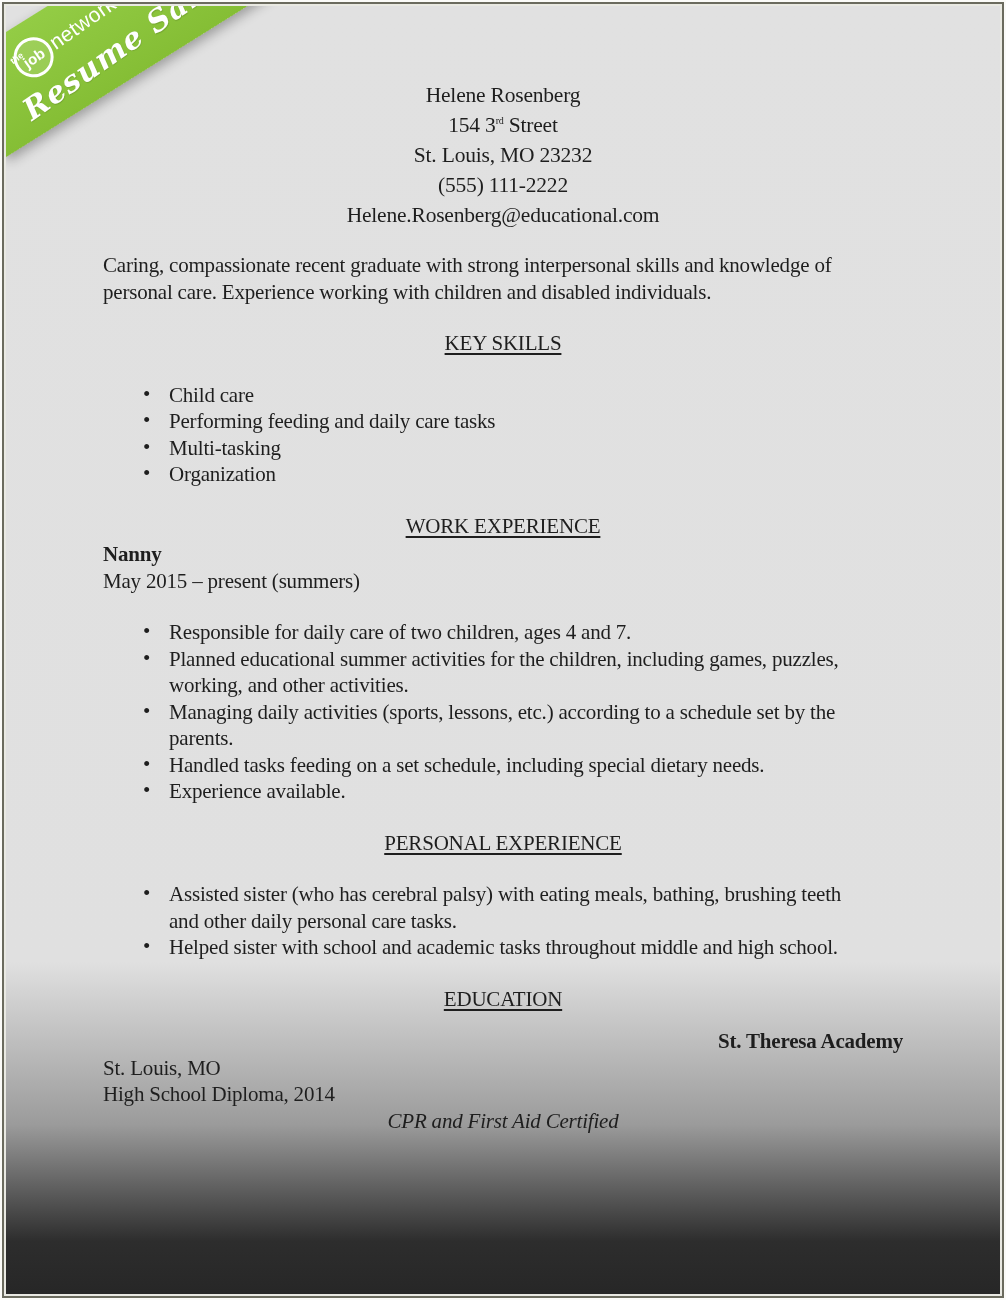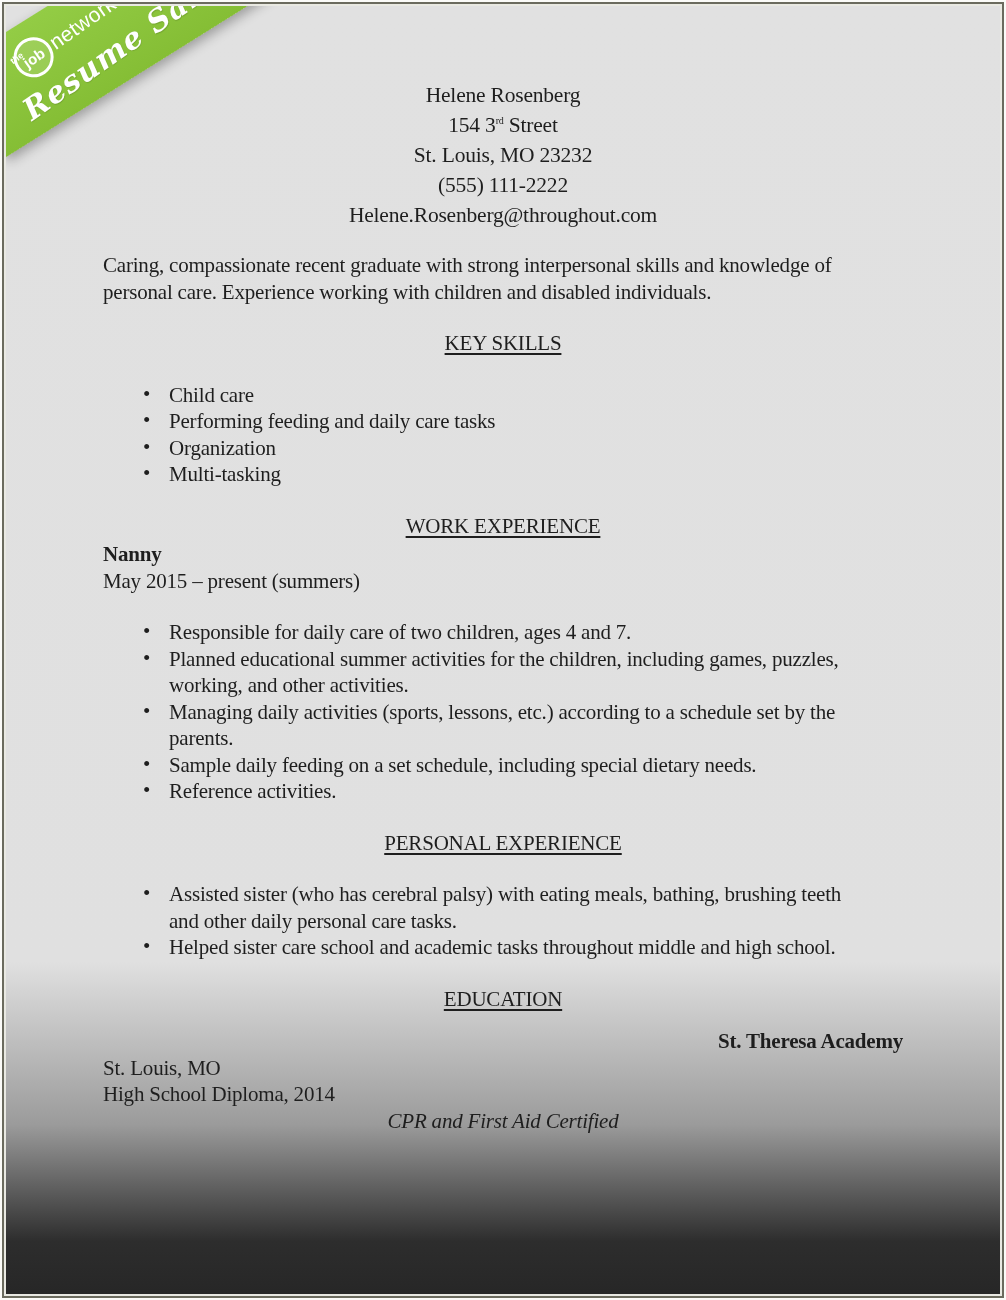--- a/index.html
+++ b/index.html
@@ -73,51 +73,51 @@
 
 <div class="page">
 
   <div class="content">
 
     <header class="contact">
       <div>Helene Rosenberg</div>
       <div><span>154 3</span><sup>rd</sup><span> Street</span></div>
       <div>St. Louis, MO 23232</div>
       <div>(555) 111-2222</div>
-      <div>Helene.Rosenberg@throughout.com</div>
+      <div>Helene.Rosenberg@educational.com</div>
     </header>
 
     <p class="summary">Caring, compassionate recent graduate with strong interpersonal skills and knowledge of personal care. Experience working with children and disabled individuals.</p>
 
     <div class="heading"><span>KEY SKILLS</span></div>
     <ul class="bullets">
 
     <li>Child care</li>
         <li>Performing feeding and daily care tasks</li>
+        <li>Multi-tasking</li>
         <li>Organization</li>
-        <li>Multi-tasking</li>
       </ul>
 
     <div class="heading"><span>WORK EXPERIENCE</span></div>
     <div class="job-title">Nanny</div>
     <div class="job-dates">May 2015 – present (summers)</div>
     <ul class="bullets">
 
     <li>Responsible for daily care of two children, ages 4 and 7.</li>
         <li>Planned educational summer activities for the children, including games, puzzles, working, and other activities.</li>
         <li>Managing daily activities (sports, lessons, etc.) according to a schedule set by the parents.</li>
-        <li>Sample daily feeding on a set schedule, including special dietary needs.</li>
-        <li>Reference activities.</li>
+        <li>Handled tasks feeding on a set schedule, including special dietary needs.</li>
+        <li>Experience available.</li>
       </ul>
 
     <div class="heading"><span>PERSONAL EXPERIENCE</span></div>
     <ul class="bullets">
 
     <li>Assisted sister (who has cerebral palsy) with eating meals, bathing, brushing teeth and other daily personal care tasks.</li>
-        <li>Helped sister care school and academic tasks throughout middle and high school.</li>
+        <li>Helped sister with school and academic tasks throughout middle and high school.</li>
       </ul>
 
     <div class="heading"><span>EDUCATION</span></div>
     <div class="edu-block">
       <div class="edu-school">St. Theresa Academy</div>
       <div>St. Louis, MO</div>
       <div>High School Diploma, 2014</div>
     </div>
 
     <div class="cert">CPR and First Aid Certified</div>

